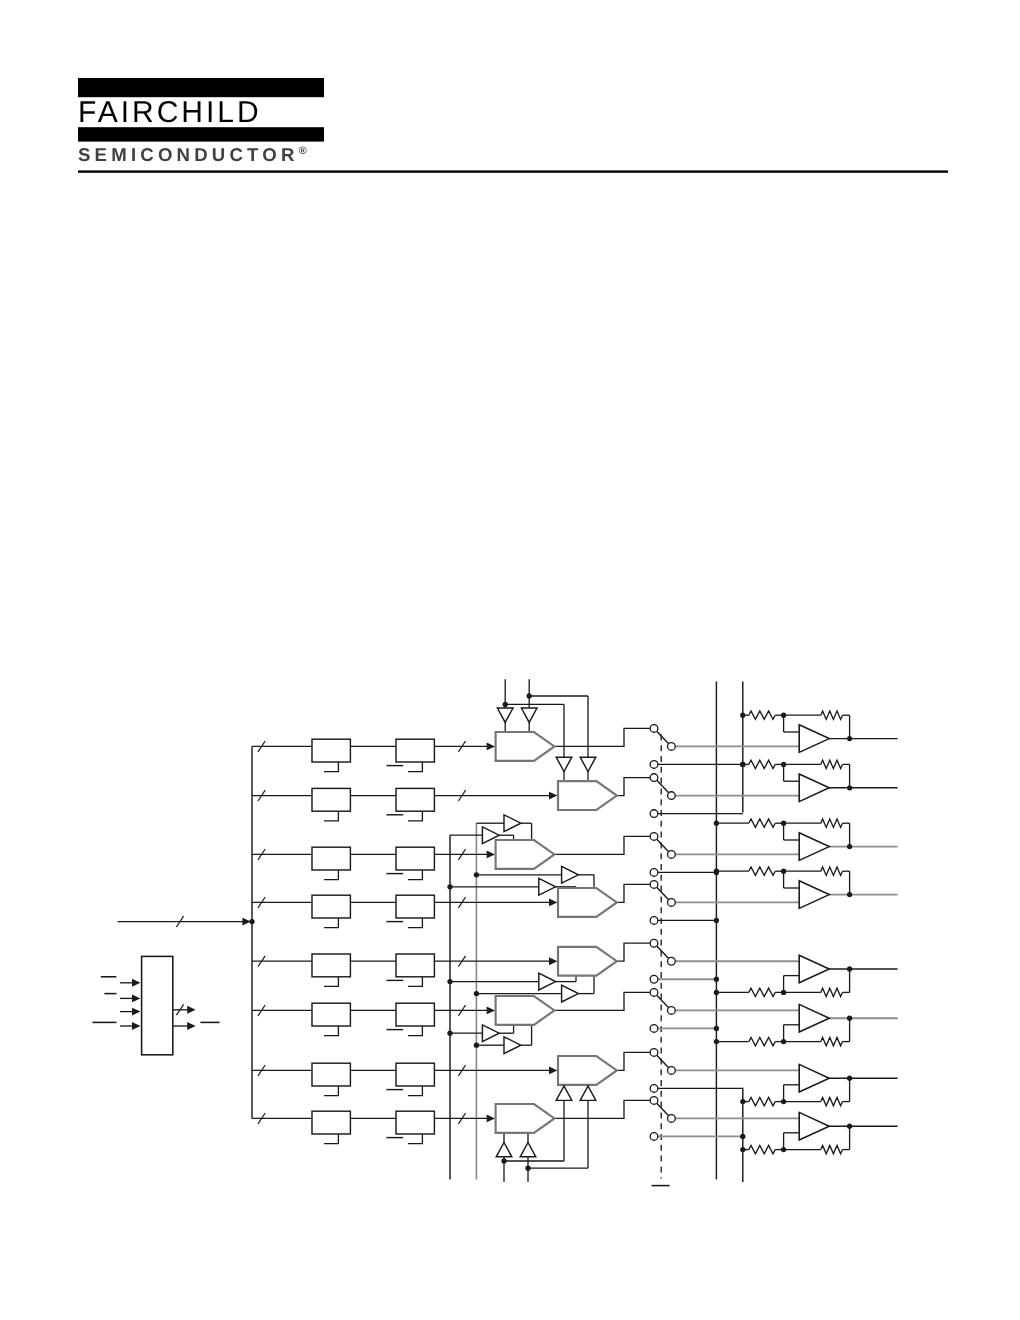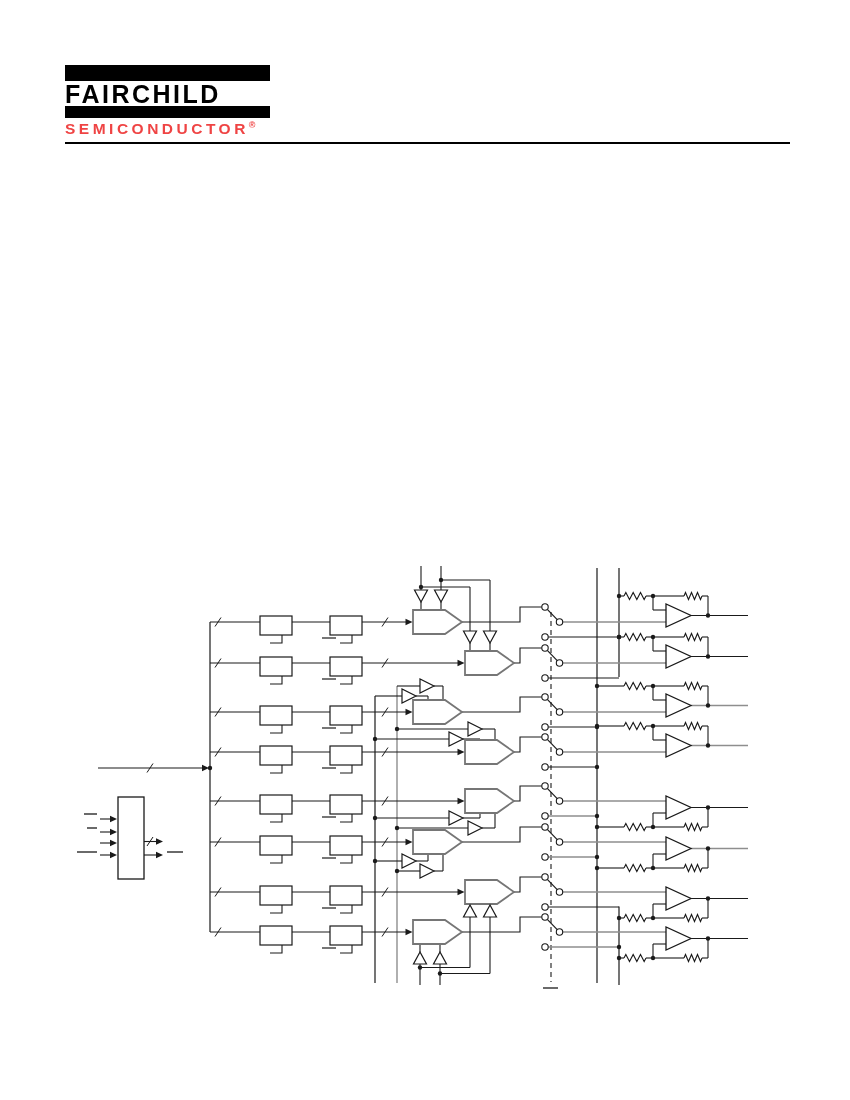--- a/index.html
+++ b/index.html
@@ -3,25 +3,25 @@
 <meta charset="utf-8">
 <style>
   html,body{margin:0;padding:0;background:#fff;}
   body{width:850px;height:1100px;position:relative;overflow:hidden;
        font-family:"Liberation Sans", sans-serif;}
   .page{position:absolute;inset:0;background:#fff;}
   .logo{position:absolute;left:65px;top:64px;width:230px;}
   .logo-bar{background:#000;}
   .bar-top{position:absolute;left:0;top:1px;width:205px;height:16px;}
   .brand{position:absolute;left:0;top:16px;width:205px;height:24px;
-         font-weight:bold;font-size:25px;letter-spacing:2.5px;color:#000;
+         font-weight:normal;font-size:25px;letter-spacing:2.5px;color:#000;
          transform:scaleY(1.0);white-space:nowrap;}
   .bar-mid{position:absolute;left:0;top:42px;width:205px;height:12px;}
   .subtitle{position:absolute;left:0;top:56px;font-size:15.5px;font-weight:bold;
-            letter-spacing:3.5px;color:#ef4444;white-space:nowrap;}
+            letter-spacing:3.5px;color:#404040;white-space:nowrap;}
   .reg{font-size:9px;vertical-align:super;letter-spacing:0;}
   .rule{position:absolute;left:65px;top:142px;width:725px;height:2px;background:#000;}
   svg{position:absolute;left:0;top:0;}
 </style>
 </head>
 <body>
 
 <div class="page">
   <div class="logo">
     <div class="logo-bar bar-top"></div>

